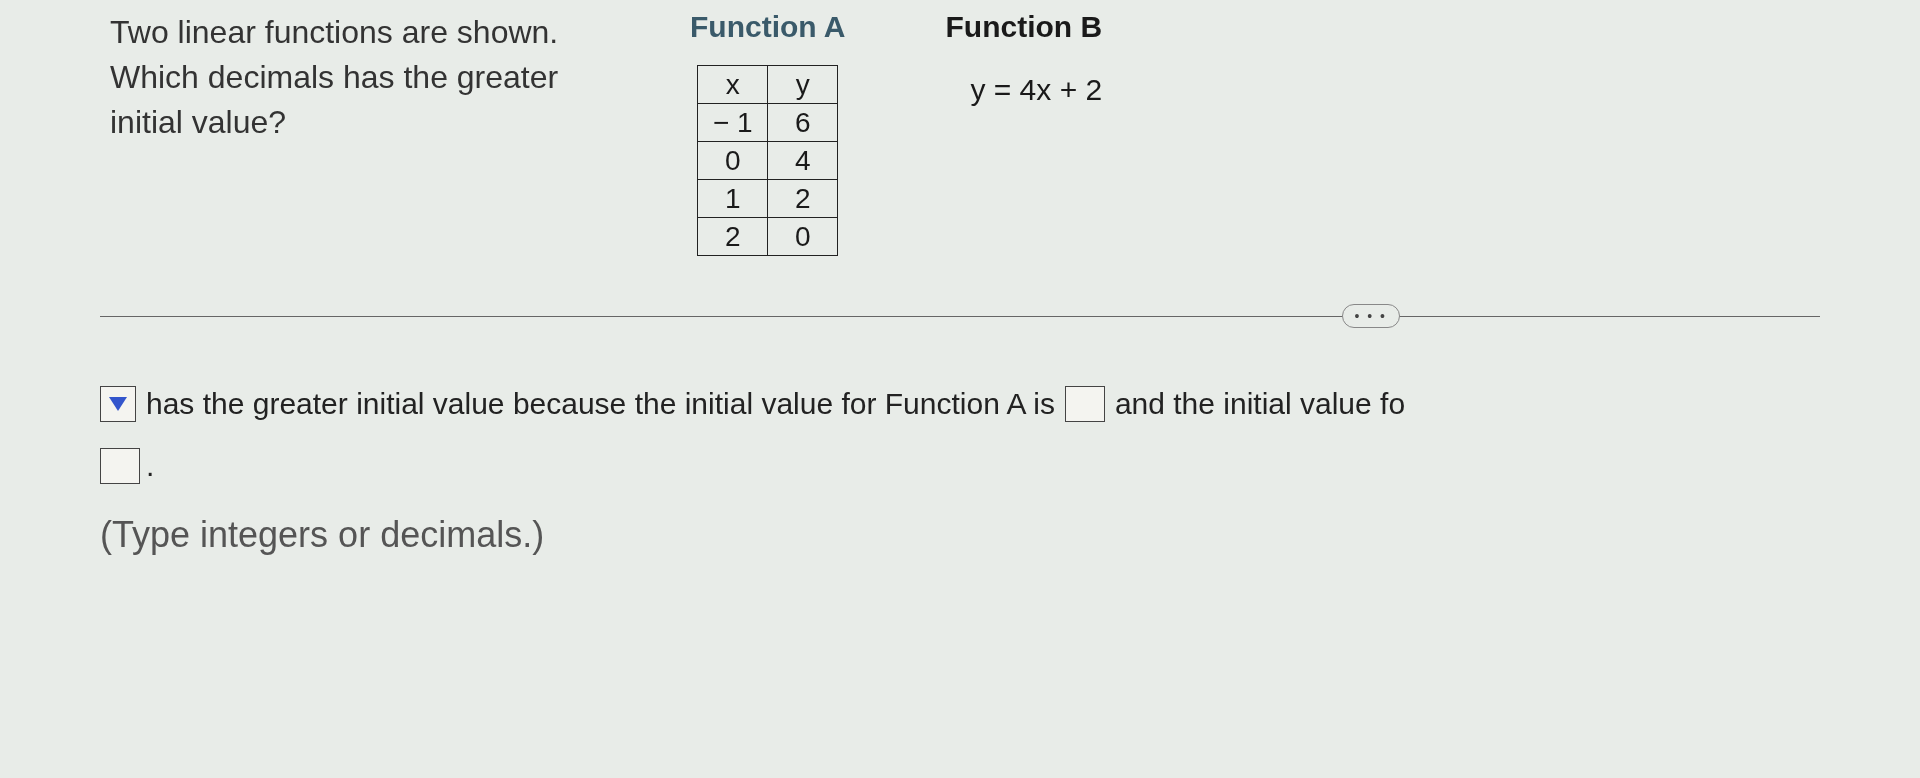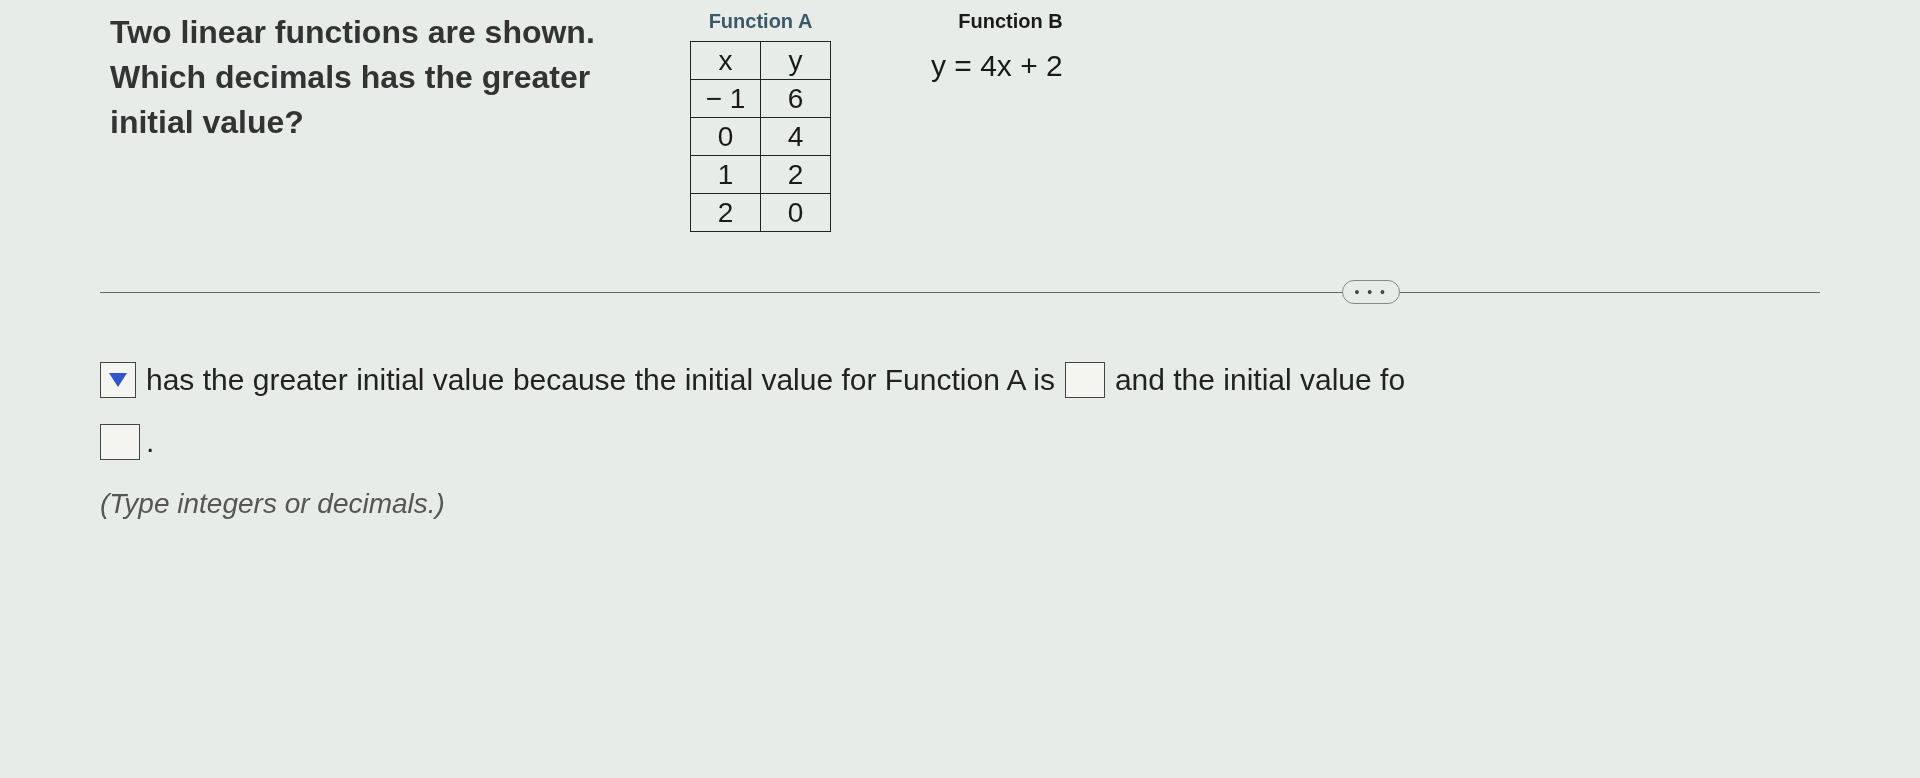--- a/index.html
+++ b/index.html
@@ -20,36 +20,35 @@
       display: flex;
       padding: 10px 100px 20px 110px;
       gap: 80px;
       align-items: flex-start;
     }
     .question-text {
       font-size: 32px;
       line-height: 1.4;
       color: #333;
       flex: 0 0 500px;
-      font-weight: bold;
     }
     .functions-area {
       display: flex;
       gap: 100px;
       align-items: flex-start;
     }
     .function-a-block {
       display: flex;
       flex-direction: column;
       align-items: center;
     }
     .function-title {
-      font-size: 20px;
+      font-size: 30px;
       font-weight: bold;
-      margin-bottom: 8px;
+      margin-bottom: 21px;
     }
     .function-a-title {
       color: #3a5a6a;
     }
     .function-b-title {
       color: #1a1a1a;
     }
     table.data-table {
       border-collapse: collapse;
     }
@@ -137,23 +136,22 @@
       background: #f4f4f0;
       vertical-align: middle;
     }
     .answer-second-line {
       display: flex;
       align-items: center;
       gap: 6px;
       margin-top: 8px;
     }
     .hint-text {
-      font-size: 28px;
+      font-size: 36px;
       color: #555;
-      font-style: italic;
       margin-top: 10px;
     }
   </style>
 </head>
 <body>
 
 <div class="top-section">
   <div class="question-text">
     <span>Two linear functions are shown.</span><br>
     <span>Which decimals has the greater</span><br>

